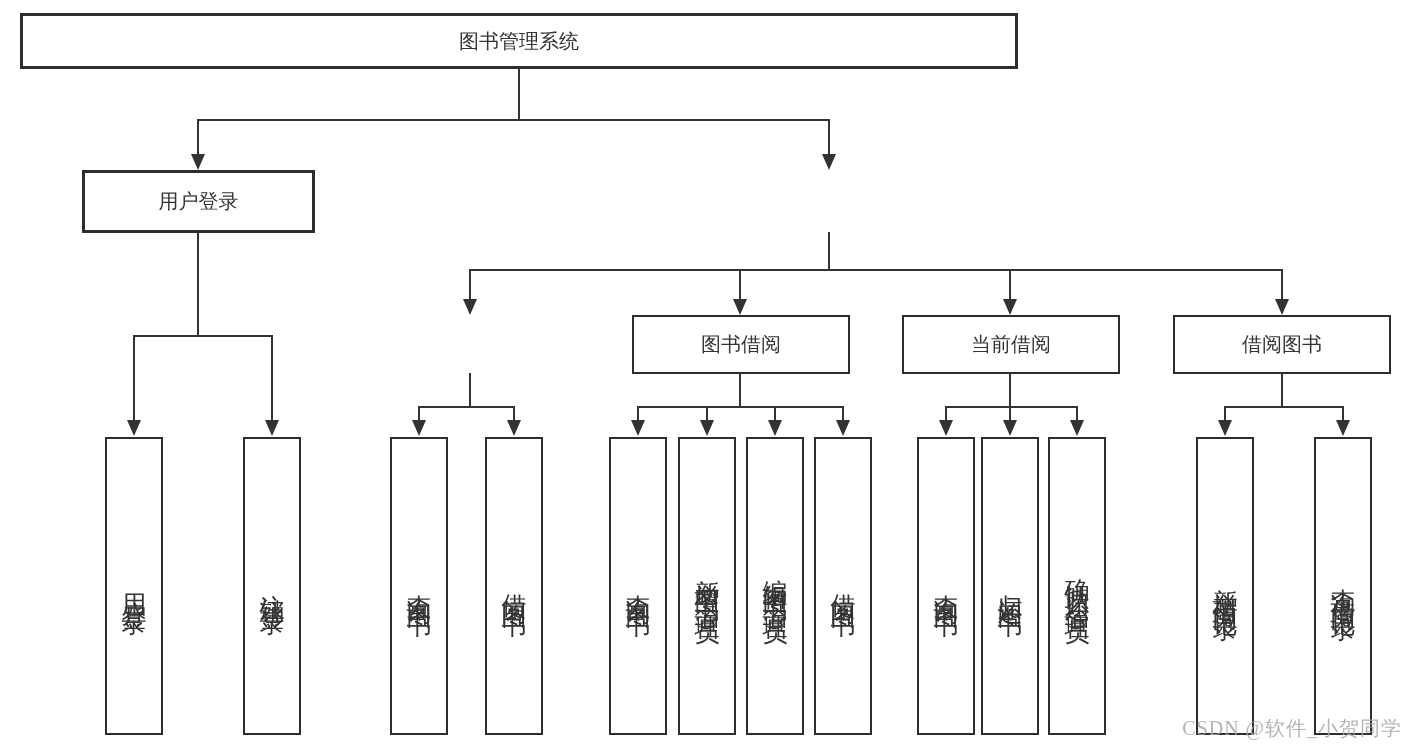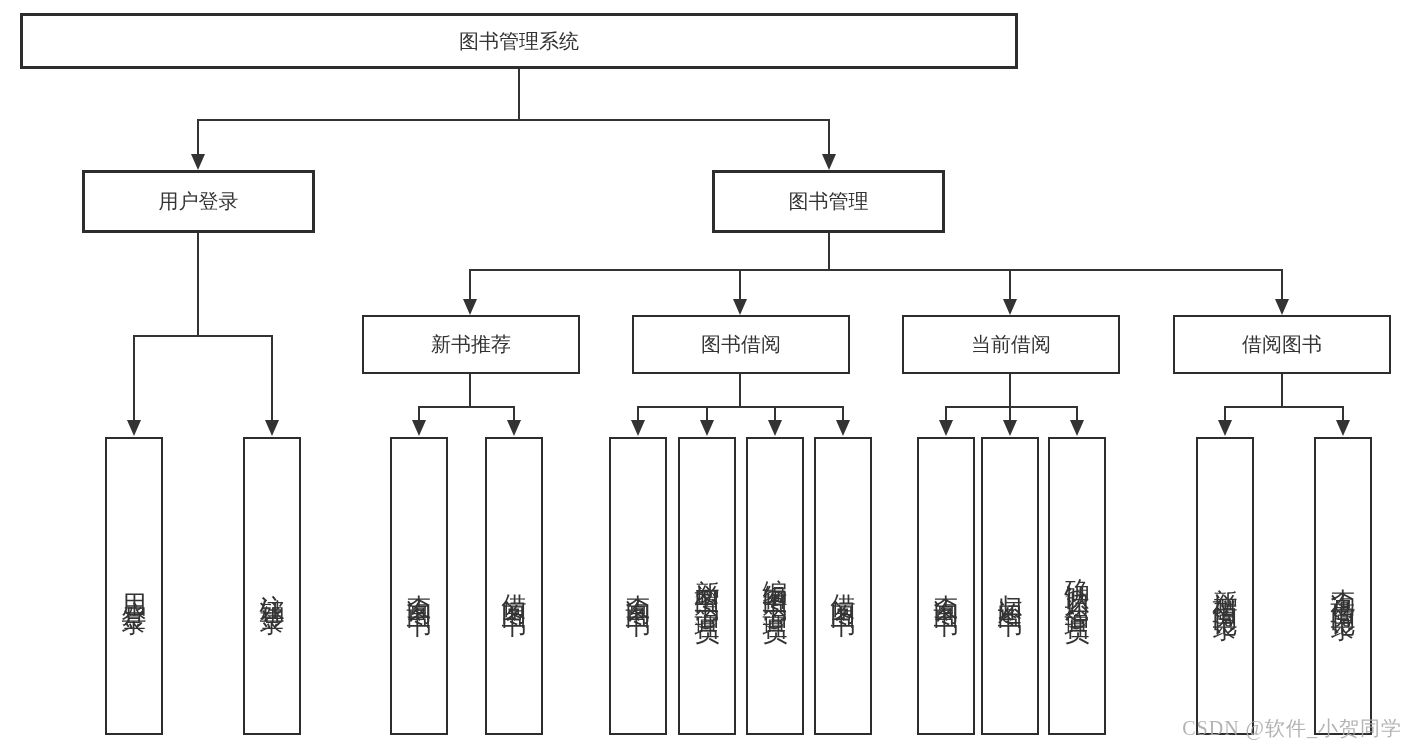--- a/index.html
+++ b/index.html
@@ -129,27 +129,21 @@
     </g>
   </svg>
 
   <div class="box lvl1">
     <span class="lbl">图书管理系统</span>
   </div>
 
   <div class="box lvl2" style="left:82px">
     <span class="lbl">用户登录</span>
   </div>
-  <div class="box lvl2" style="left:712px">
-    <span class="lbl">图书管理</span>
-  </div>
 
-  <div class="box lvl3" style="left:362px">
-    <span class="lbl">新书推荐</span>
-  </div>
   <div class="box lvl3" style="left:902px">
     <span class="lbl">当前借阅</span>
   </div>
   <div class="box lvl3" style="left:632px">
     <span class="lbl">图书借阅</span>
   </div>
   <div class="box lvl3" style="left:1173px">
     <span class="lbl">借阅图书</span>
   </div>
 

